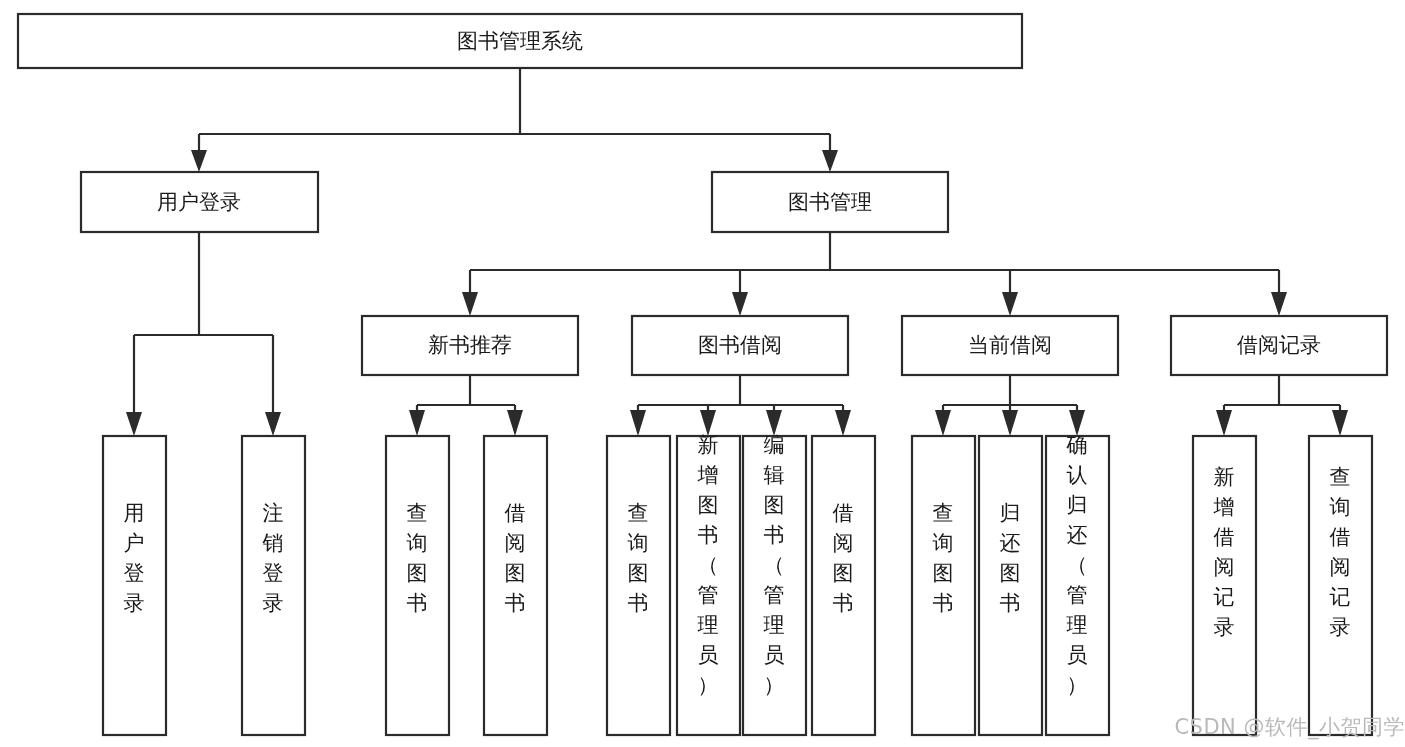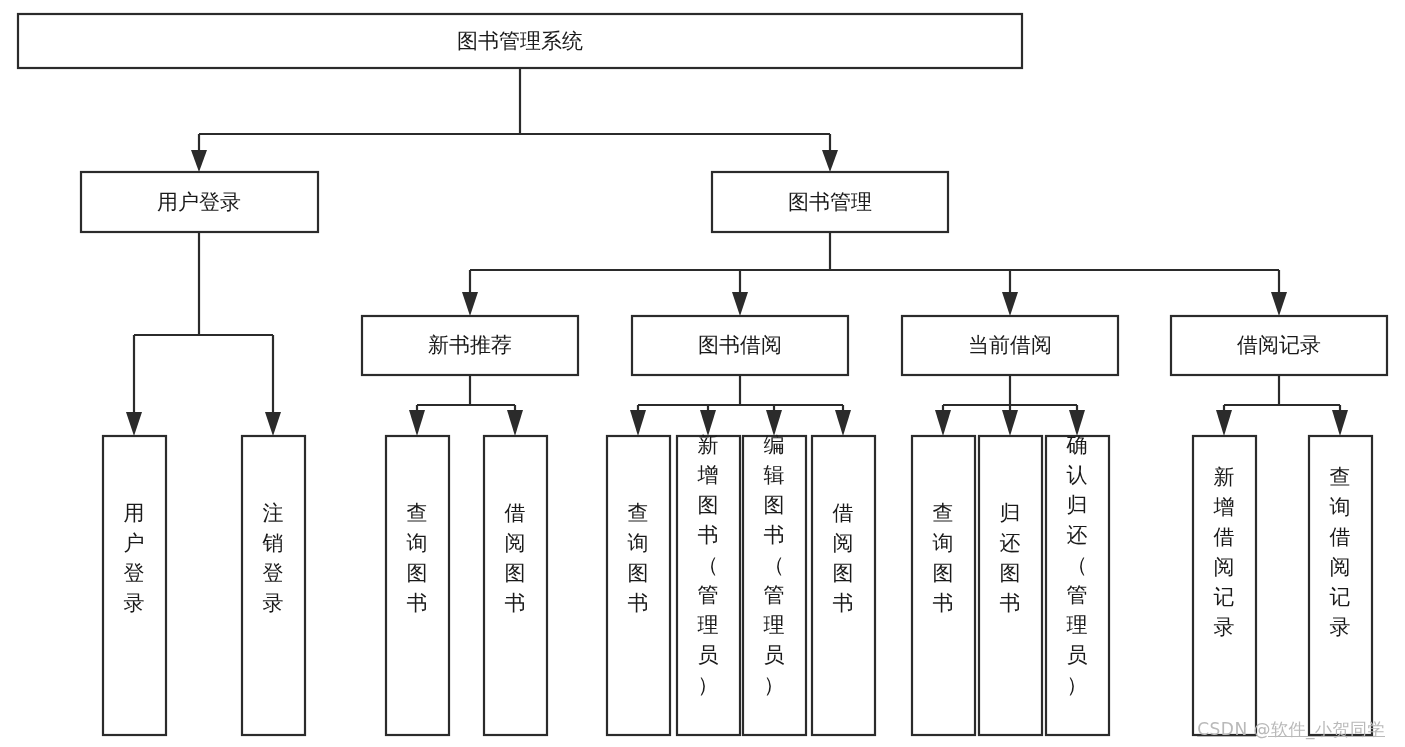--- a/index.html
+++ b/index.html
@@ -47,29 +47,28 @@
     stroke: #2b2b2b;
     stroke-width: 2.2;
     fill: none;
   }
   .arrow-head {
     fill: #2b2b2b;
     stroke: none;
   }
   .watermark {
     position: absolute;
-    right: 20px;
+    right: 0;
     bottom: 6px;
     font-family: "DejaVu Sans", "Liberation Sans", sans-serif;
-    font-size: 17px;
+    font-size: 21px;
     color: #b9b9b9;
     white-space: nowrap;
     letter-spacing: 0.5px;
     user-select: none;
-    text-decoration: underline;
   }
 </style>
 </head>
 <body>
 
 <div id="canvas">
 
   <svg id="diagram" viewBox="0 0 1405 747">
 
     <g>

